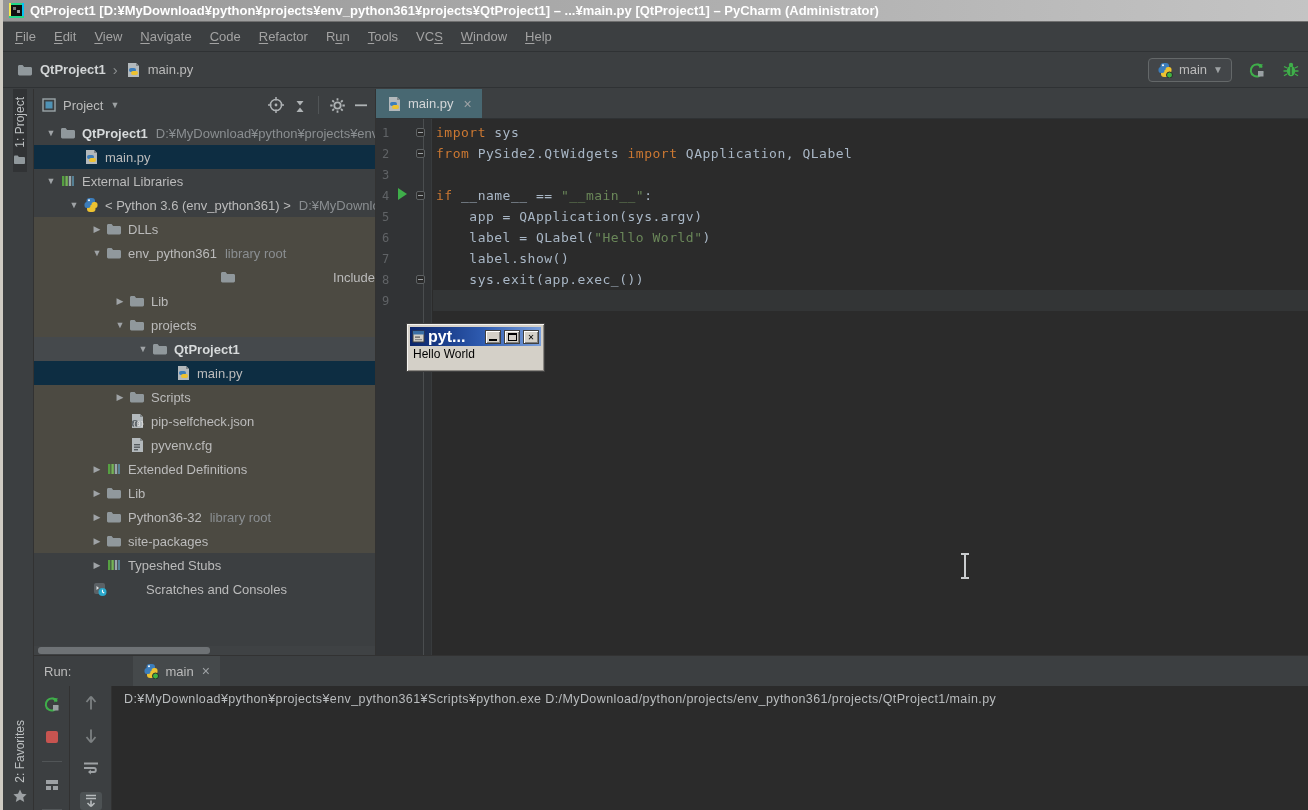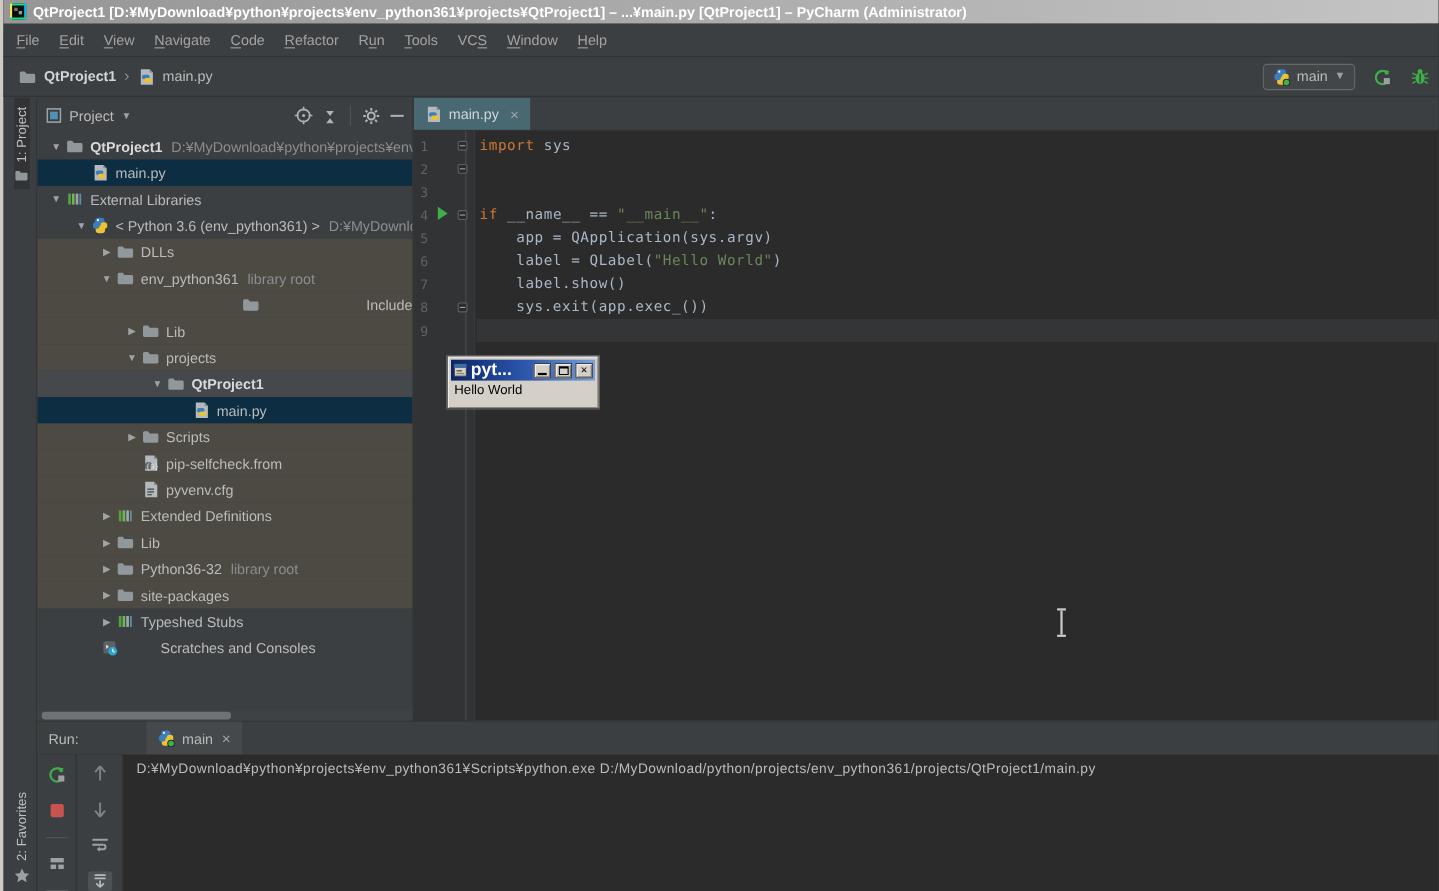--- a/index.html
+++ b/index.html
@@ -422,21 +422,21 @@
               <div class="trow olive" style="padding-left: 77px;">
                 <span class="tarrow"></span>
                 <span class="icon">
                   <svg width="16" height="16">
                     <path d="M3 1h8l3 3v11H3z" fill="#b3b9bc"></path>
                     <path d="M11 1l3 3h-3z" fill="#81878a"></path>
                     <circle cx="6" cy="10.5" r="3.4" fill="#5f666a"></circle>
                     <text x="3.6" y="13" font-size="6.5" fill="#e8e8e8" font-family="monospace">{0}</text>
                   </svg>
                 </span>
-                <span class="tlabel">pip-selfcheck.from</span>
+                <span class="tlabel">pip-selfcheck.json</span>
               </div>
               <div class="trow olive" style="padding-left: 77px;">
                 <span class="tarrow"></span>
                 <span class="icon">
                   <svg width="16" height="16">
                     <path d="M3 1h8l3 3v11H3z" fill="#b3b9bc"></path>
                     <path d="M11 1l3 3h-3z" fill="#81878a"></path>
                     <rect x="5" y="7" width="6" height="1.4" fill="#555b5e"></rect>
                     <rect x="5" y="9.5" width="6" height="1.4" fill="#555b5e"></rect>
                     <rect x="5" y="12" width="4" height="1.4" fill="#555b5e"></rect>
@@ -545,20 +545,21 @@
                   <span class="ltext"><span class="tok-k">import</span><span class="tok-p"> sys</span></span>
                 </div>
                 <div class="eline">
                   <span class="lnum">2</span>
                   <span class="lrun"></span>
                   <span class="lfold">
                     <span class="fold-box">
                       <i></i>
                     </span>
                   </span>
+                  <span class="ltext"><span class="tok-k">from</span><span class="tok-p"> PySide2.QtWidgets </span><span class="tok-k">import</span><span class="tok-p"> QApplication, QLabel</span></span>
                 </div>
                 <div class="eline">
                   <span class="lnum">3</span>
                   <span class="lrun"></span>
                   <span class="lfold"></span>
                   <span class="ltext"></span>
                 </div>
                 <div class="eline">
                   <span class="lnum">4</span>
                   <span class="lrun"><span class="run-tri"></span></span>

